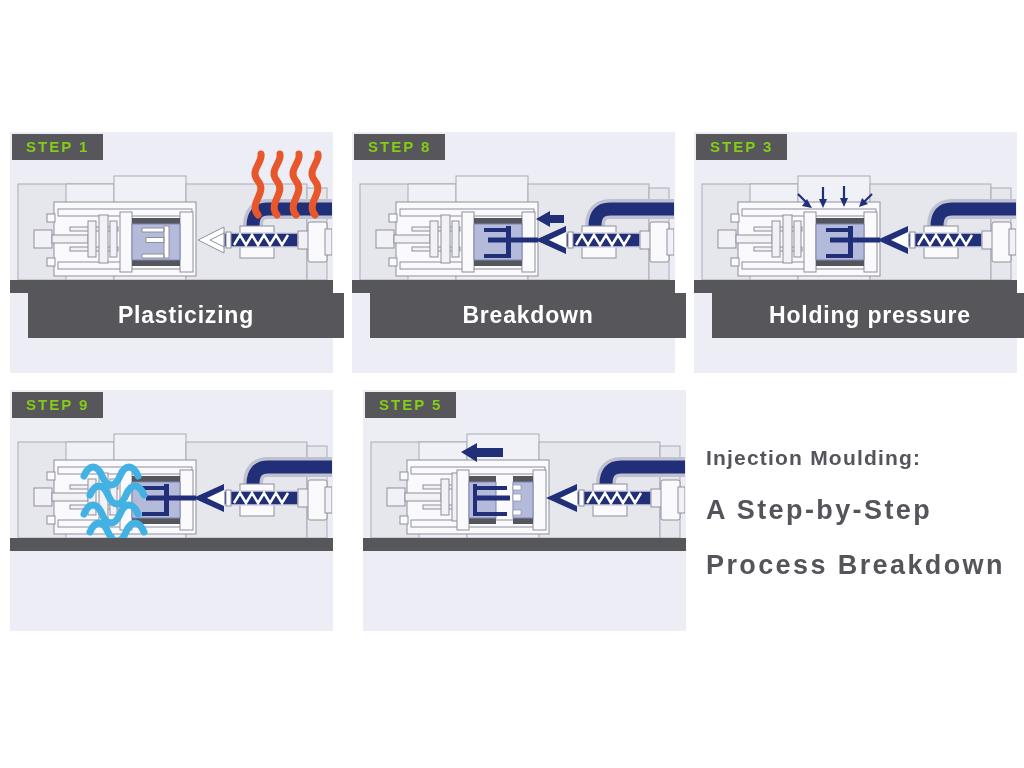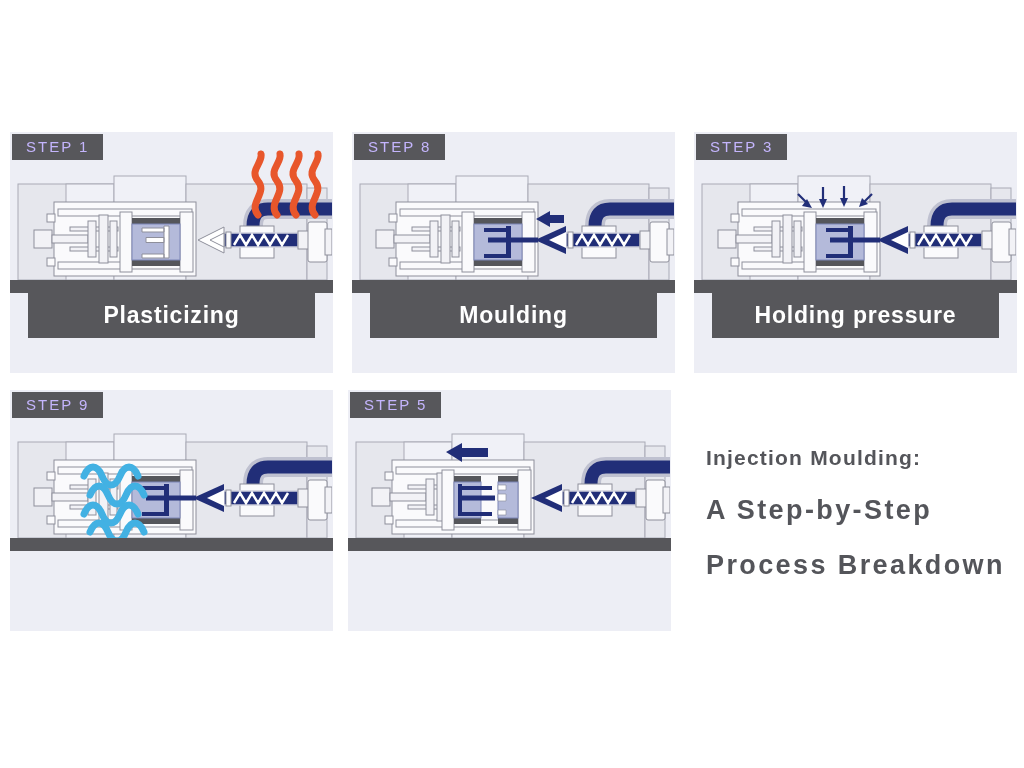--- a/index.html
+++ b/index.html
@@ -1,28 +1,28 @@
 <!DOCTYPE html>
 <html><head>
 <meta charset="utf-8">
 <style>
   html,body{margin:0;padding:0;}
   body{font-family:"Liberation Sans",sans-serif;background:#ffffff;}
   .canvas{position:relative;width:1024px;height:768px;background:#ffffff;overflow:hidden;}
 
   .panel{position:absolute;width:323px;height:241px;background:#edeef5;}
   #p1{left:10px;top:132px;} #p2{left:352px;top:132px;} #p3{left:694px;top:132px;}
-  #p4{left:10px;top:390px;} #p5{left:348px;top:390px;}
+  #p4{left:10px;top:390px;} #p5{left:363px;top:390px;}
 
   .badge{position:absolute;left:2px;top:2px;height:26px;line-height:26px;
-         background:#57575b;color:#c4b5fd;font-size:15px;font-weight:normal;
+         background:#57575b;color:#84cc16;font-size:15px;font-weight:bold;
          letter-spacing:2px;padding:0 14px;z-index:3;}
   .mach{position:absolute;left:0;top:0;width:322px;height:150px;z-index:1;}
   .base-strip{position:absolute;left:0;top:148px;width:323px;height:13px;background:#57575b;z-index:2;}
-  .caption{position:absolute;left:18px;top:161px;width:287px;height:45px;background:#57575b;
+  .caption{position:absolute;left:18px;top:161px;width:316px;height:45px;background:#57575b;
            color:#ffffff;display:flex;align-items:center;justify-content:center;
            font-size:23px;font-weight:bold;letter-spacing:.8px;z-index:2;}
 
   .title-block{position:absolute;left:706px;top:446px;width:320px;color:#54555a;}
   .t1{font-size:21px;font-weight:bold;letter-spacing:1.2px;margin:0 0 25px 0;}
   .t2{font-size:27px;font-weight:600;letter-spacing:2.4px;margin:0 0 24px 0;}
   .t3{font-size:27px;font-weight:600;letter-spacing:2.4px;margin:0;}
 
   
   .body{fill:#e6e7ed;stroke:#a9aab6;stroke-width:1;}
@@ -145,21 +145,21 @@
     <svg class="mach" viewBox="0 0 322 150">
       <use href="#mach-base"></use>
         <use href="#mould-closed"></use>
         <use href="#comb-filled"></use>
         <use href="#nozzle-navy"></use>
       <g>
         <polygon class="navy" points="184,87 198,79 198,83 212,83 212,91 198,91 198,95"></polygon>
       </g>
     </svg>
     <div class="base-strip"></div>
-    <div class="caption">Moulding</div>
+    <div class="caption">Breakdown</div>
   </div>
 
   <div class="panel" id="p3">
     <div class="badge">STEP 3</div>
     <svg class="mach" viewBox="0 0 322 150">
       <use href="#mach-base"></use>
         <use href="#mould-closed"></use>
         <use href="#comb-filled"></use>
         <use href="#nozzle-navy"></use>
       <g>

